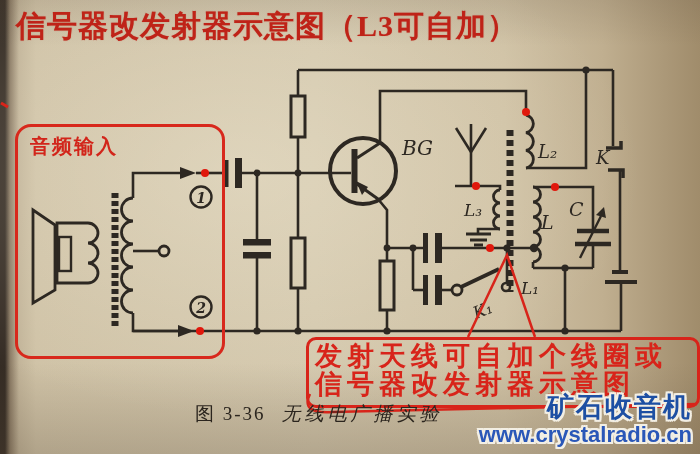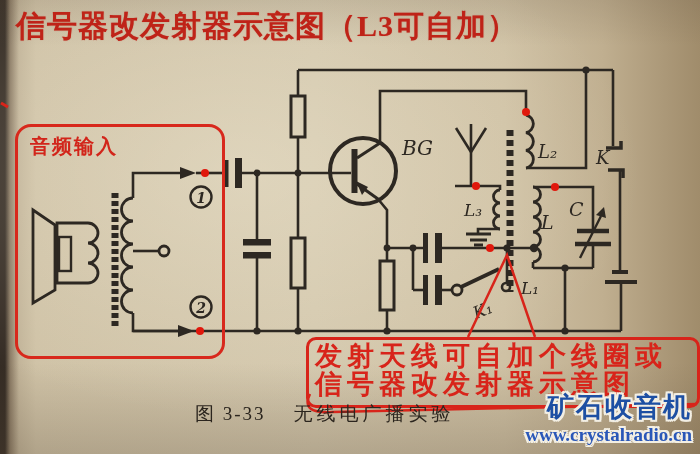--- a/index.html
+++ b/index.html
@@ -33,32 +33,31 @@
     border:3px solid #d8241a;border-radius:10px;
     padding:2px 0 8px 6px;
     font-size:27px;font-weight:bold;line-height:28px;letter-spacing:5px;
     color:#d8241a;white-space:nowrap;
   }
   #figure-caption{
     left:195px;top:401px;font-size:19px;color:#2b251e;
     font-family:"Liberation Serif","DejaVu Serif",serif;letter-spacing:2px;
     white-space:nowrap;
   }
-  #figure-caption .fig-title{margin-left:28px;letter-spacing:4px;}
+  #figure-caption .fig-title{margin-left:16px;letter-spacing:4px;font-style:italic;}
   #watermark{right:8px;top:388px;text-align:right;z-index:3;}
   #watermark-name{
     font-size:27px;font-weight:bold;letter-spacing:2px;color:#1d4fa3;line-height:38px;
     text-shadow:-2px 0 #f3efe4,2px 0 #f3efe4,0 -2px #f3efe4,0 2px #f3efe4,
                 -2px -2px #f3efe4,2px 2px #f3efe4,-2px 2px #f3efe4,2px -2px #f3efe4;
   }
   #watermark-url{
-    font-size:19px;font-weight:bold;color:#2a57b8;line-height:17px;
+    font-size:22px;font-weight:bold;color:#2a57b8;line-height:17px;
     text-shadow:-2px 0 #f3efe4,2px 0 #f3efe4,0 -2px #f3efe4,0 2px #f3efe4,
                 -2px -2px #f3efe4,2px 2px #f3efe4,-2px 2px #f3efe4,2px -2px #f3efe4;
-    font-family:Liberation Serif, serif;
   }
   .ink-label{font-family:"DejaVu Serif","Liberation Serif",serif;font-style:italic;fill:#2d2822;}
 </style>
 </head>
 <body>
 
 <div id="photo">
 
   <svg id="circuit-svg" width="700" height="454" viewBox="0 0 700 454">
     <g stroke="#2d2822" stroke-width="2.6" fill="none">
@@ -248,21 +247,21 @@
 
   <div id="audio-input-box" class="abs overlay"></div>
   <div id="audio-input-label" class="abs overlay">音频输入</div>
 
   <div id="annotation-box" class="abs overlay">
     <div>发射天线可自加个线圈或</div>
     <div>信号器改发射器示意图</div>
   </div>
 
   <div id="figure-caption" class="abs overlay">
-    <span>图 3-33</span><span class="fig-title">无线电广播实验</span>
+    <span>图 3-36</span><span class="fig-title">无线电广播实验</span>
   </div>
 
   <div id="watermark" class="abs">
     <div id="watermark-name">矿石收音机</div>
     <div id="watermark-url">www.crystalradio.cn</div>
   </div>
 
 </div>
 
 </body></html>

